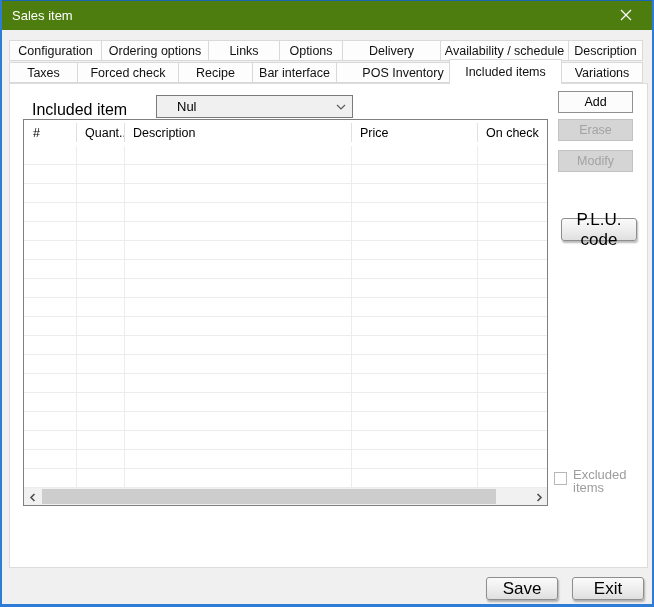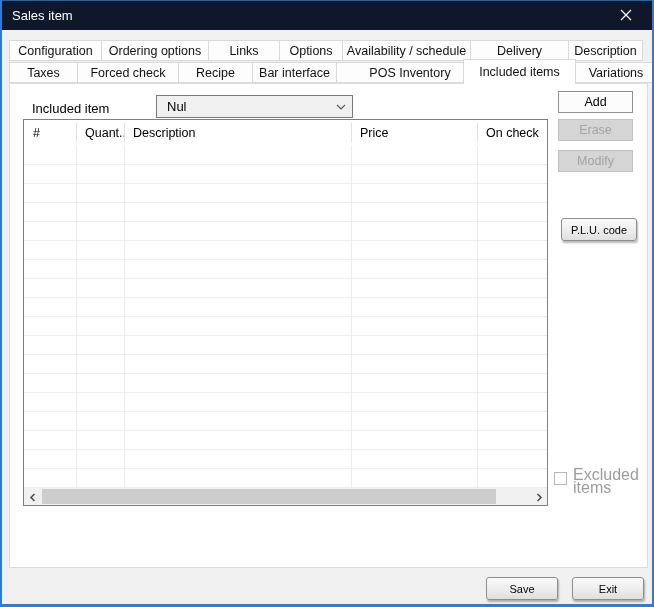--- a/index.html
+++ b/index.html
@@ -3,44 +3,44 @@
 <meta charset="utf-8">
 <style>
   html,body{margin:0;padding:0;background:#c8c8c8;}
   *{box-sizing:border-box;font-family:"Liberation Sans",sans-serif;}
   #window{
     position:relative;width:654px;height:607px;background:#f0f0f0;
     border-left:2px solid #2e7cd6;border-right:2px solid #2e7cd6;border-bottom:3px solid #2e7cd6;
     overflow:hidden;
   }
   
-  #titlebar{position:absolute;left:-2px;top:0;width:654px;height:30px;background:#0f172a;border-top:1px solid #1a66b6;}
+  #titlebar{position:absolute;left:-2px;top:0;width:654px;height:30px;background:#4d7c0f;border-top:1px solid #1a66b6;}
   #title{position:absolute;left:12px;top:7px;color:#ffffff;font-size:13px;}
   #close-btn{position:absolute;right:8px;top:0;width:40px;height:30px;display:flex;align-items:center;justify-content:center;cursor:pointer;}
   
   .tabrow{position:absolute;left:7px;display:flex;}
   #tabrow1{top:40px;height:21px;}
   #tabrow2{top:62px;height:21px;}
   .tab{
     height:21px;background:#fdfdfd;border:1px solid #d9d9d9;margin-right:-1px;
     display:flex;align-items:center;justify-content:center;
     font-size:12.5px;color:#111;white-space:nowrap;cursor:pointer;position:relative;
   }
   .tab.active{
     height:25px;margin-top:-3px;background:#ffffff;border-bottom:none;z-index:5;
     border-color:#d9d9d9;
   }
   
   #panel{position:absolute;left:7px;top:83px;width:639px;height:485px;background:#ffffff;border:1px solid #dcdcdc;z-index:2;}
-  #included-label{position:absolute;left:22px;top:17px;font-size:13px;color:#000;}
+  #included-label{position:absolute;left:22px;top:17px;font-size:16px;color:#000;}
   #combo{
     position:absolute;left:146px;top:11px;width:197px;height:23px;
     background:#f0f0f0;border:1px solid #7a7a7a;display:flex;align-items:center;cursor:default;
   }
-  #combo-value{flex:1;font-size:13px;color:#000;padding-left:10px;}
+  #combo-value{flex:1;font-size:13px;color:#000;padding-left:20px;}
   #combo-chevron{width:22px;display:flex;align-items:center;justify-content:center;}
   
   #table{position:absolute;left:13px;top:35px;width:525px;height:387px;background:#ffffff;border:1px solid #7f7f7f;}
   #thead{position:relative;height:26px;display:flex;border-bottom:none;}
   .th{font-size:12.5px;color:#000;padding-left:9px;display:flex;align-items:center;white-space:nowrap;overflow:hidden;}
   .hsep{position:absolute;top:3px;width:1px;height:19px;background:#e0e0e0;}
   #tbody{position:relative;height:342px;overflow:hidden;}
   .trow{height:19px;border-bottom:1px solid #ececec;}
   .vline{position:absolute;top:0;width:1px;height:100%;background:#ececec;}
   
@@ -48,28 +48,28 @@
   .scroll-arrow{width:17px;height:17px;display:flex;align-items:center;justify-content:center;cursor:pointer;flex:none;}
   #hthumb{position:absolute;left:18px;top:1px;width:454px;height:15px;background:#cdcdcd;cursor:pointer;}
   #rscroll{position:absolute;right:0;top:0;}
   
   .btn-flat{
     position:absolute;width:75px;height:22px;font-size:12.5px;color:#000;
     background:#fcfcfc;border:1px solid #919191;display:flex;align-items:center;justify-content:center;cursor:pointer;
   }
   .btn-flat.disabled{background:#d5d5d5;border-color:#c2c2c2;color:#a3a3a3;cursor:default;}
   .btn-classic{
-    position:absolute;height:23px;font-size:11px;color:#000;border:1px solid #8e8e8e;border-radius:3px;
+    position:absolute;height:23px;font-size:17px;color:#000;border:1px solid #8e8e8e;border-radius:3px;
     background:linear-gradient(180deg,#fafafa 0%,#ededed 55%,#dfdfdf 100%);
     box-shadow:1px 2px 2px rgba(0,0,0,0.28);
     display:flex;align-items:center;justify-content:center;cursor:pointer;text-align:center;
   }
   
   #excluded-box{position:absolute;left:544px;top:388px;width:13px;height:13px;background:#ffffff;border:1px solid #b7b7b7;}
-  #excluded-label{position:absolute;left:563px;top:384px;width:56px;font-size:16px;line-height:13px;color:#9d9d9d;}
+  #excluded-label{position:absolute;left:563px;top:384px;width:56px;font-size:13px;line-height:13px;color:#9d9d9d;}
   
   #footer{position:absolute;left:0;top:568px;width:650px;height:42px;background:#f0f0f0;}
   #save-btn{left:484px;top:9px;width:72px;}
   #exit-btn{left:570px;top:9px;width:72px;}
 </style>
 </head>
 <body>
 
 <div id="window">
 
@@ -82,30 +82,30 @@
           </svg>
       </span>
     </div>
   </div>
 
   <div id="tabrow1" class="tabrow">
       <div class="tab" style="width: 93px;">Configuration</div>
       <div class="tab" style="width: 108px;">Ordering options</div>
       <div class="tab" style="width: 72px;">Links</div>
       <div class="tab" style="width: 64px;">Options</div>
+      <div class="tab" style="width: 99px;">Delivery</div>
       <div class="tab" style="width: 129px;">Availability / schedule</div>
-      <div class="tab" style="width: 99px;">Delivery</div>
       <div class="tab" style="width: 75px;">Description</div>
     </div>
   <div id="tabrow2" class="tabrow">
       <div class="tab" style="width: 69px;">Taxes</div>
       <div class="tab" style="width: 102px;">Forced check</div>
       <div class="tab" style="width: 75px;">Recipe</div>
       <div class="tab" style="width: 85px;">Bar interface</div>
-      <div class="tab" style="width: 128px; padding-left: 20px;">POS Inventory</div>
+      <div class="tab" style="width: 114px; padding-left: 20px;">POS Inventory</div>
       <div class="tab active" style="width: 113px;">Included items</div>
       <div class="tab" style="width: 82px;">Variations</div>
     </div>
 
   <div id="panel">
 
     <span id="included-label">Included item</span>
 
     <div id="combo">
       <span id="combo-value">Nul</span>

